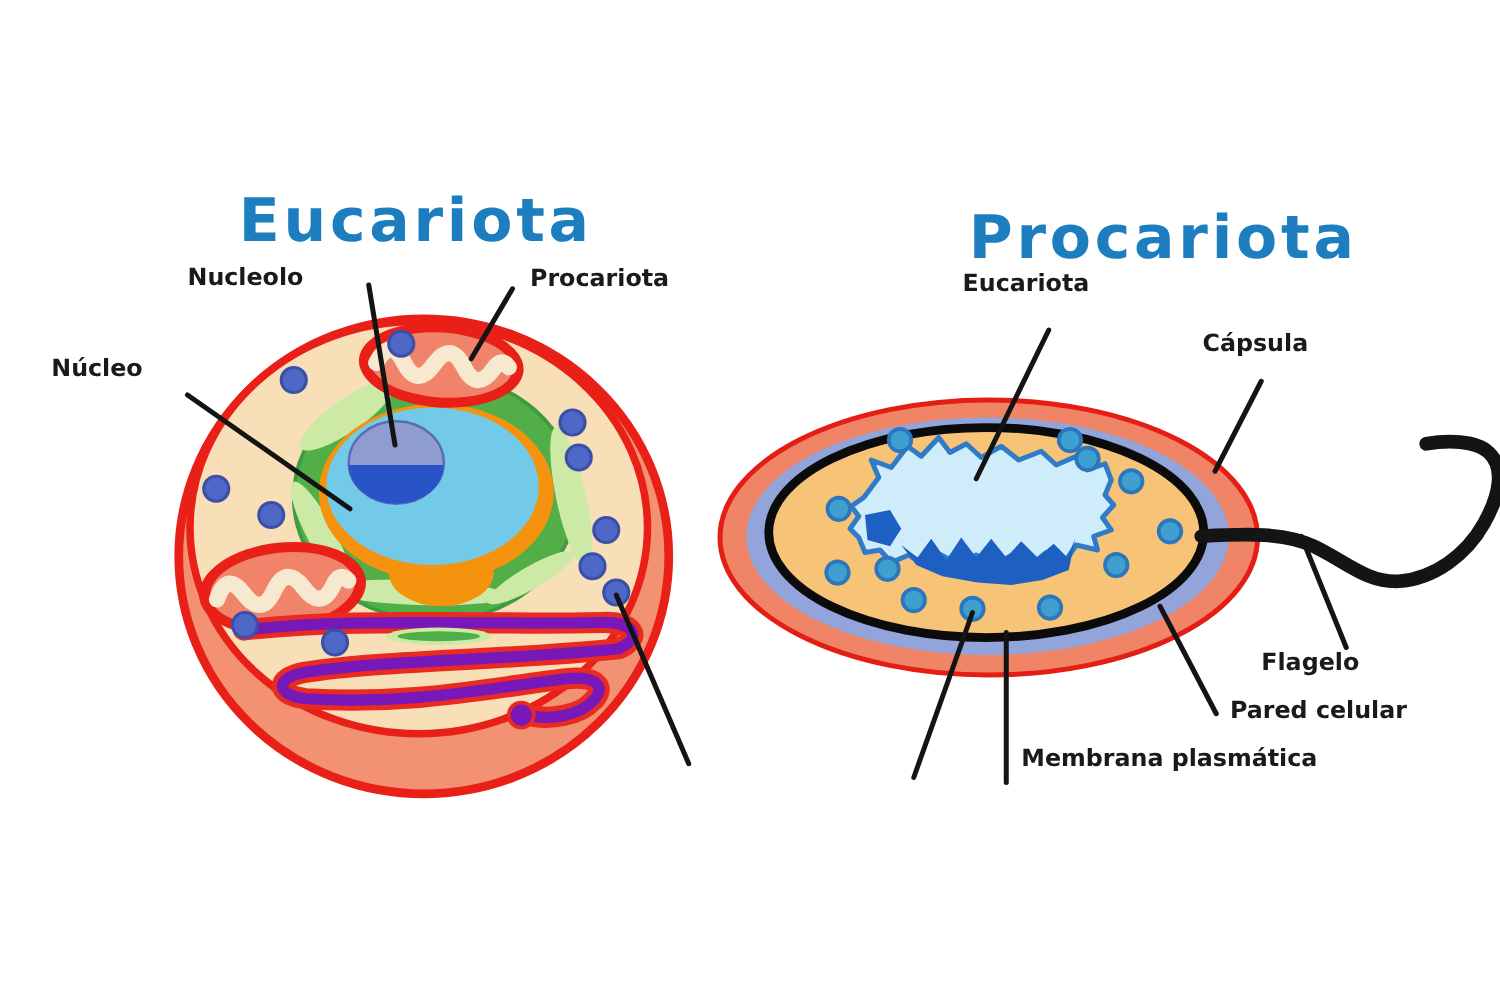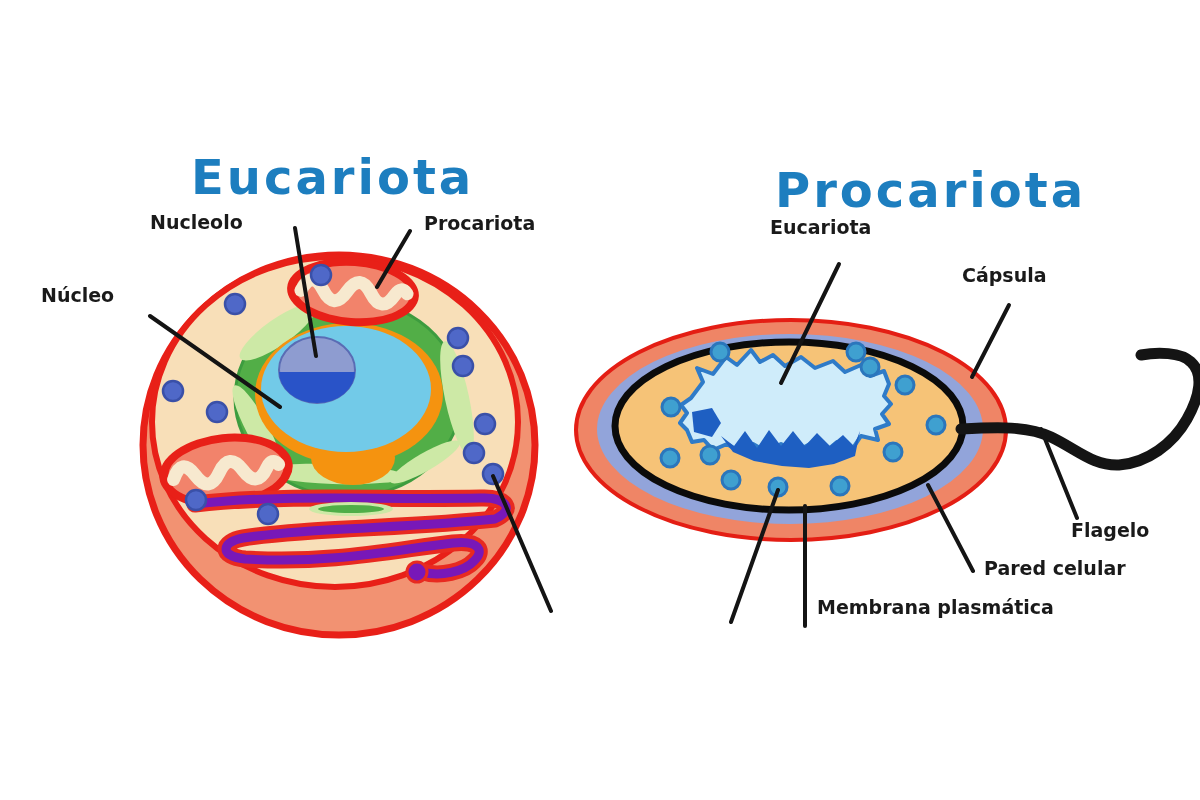--- a/index.html
+++ b/index.html
@@ -28,21 +28,21 @@
     white-space:nowrap;
   }
   #title-eucariota{left:158px;top:152px;}
   #title-procariota{left:742px;top:165px;}
   #lbl-nucleolo{left:117px;top:212px;}
   #lbl-mitocondria{left:391px;top:213px;}
   #lbl-nucleo{left:8px;top:285px;}
   #lbl-nucleoide{left:737px;top:217px;}
   #lbl-capsula{left:929px;top:265px;}
   #lbl-ribosomas{left:524px;top:595px;}
-  #lbl-flagelo{left:1038px;top:520px;}
+  #lbl-flagelo{left:976px;top:520px;}
   #lbl-pared{left:951px;top:558px;}
   #lbl-membrana{left:784px;top:597px;}
 </style>
 </head>
 <body>
 
 <div id="stage">
 
   <svg id="art" width="1200" height="800" viewBox="0 0 1200 800">
 

